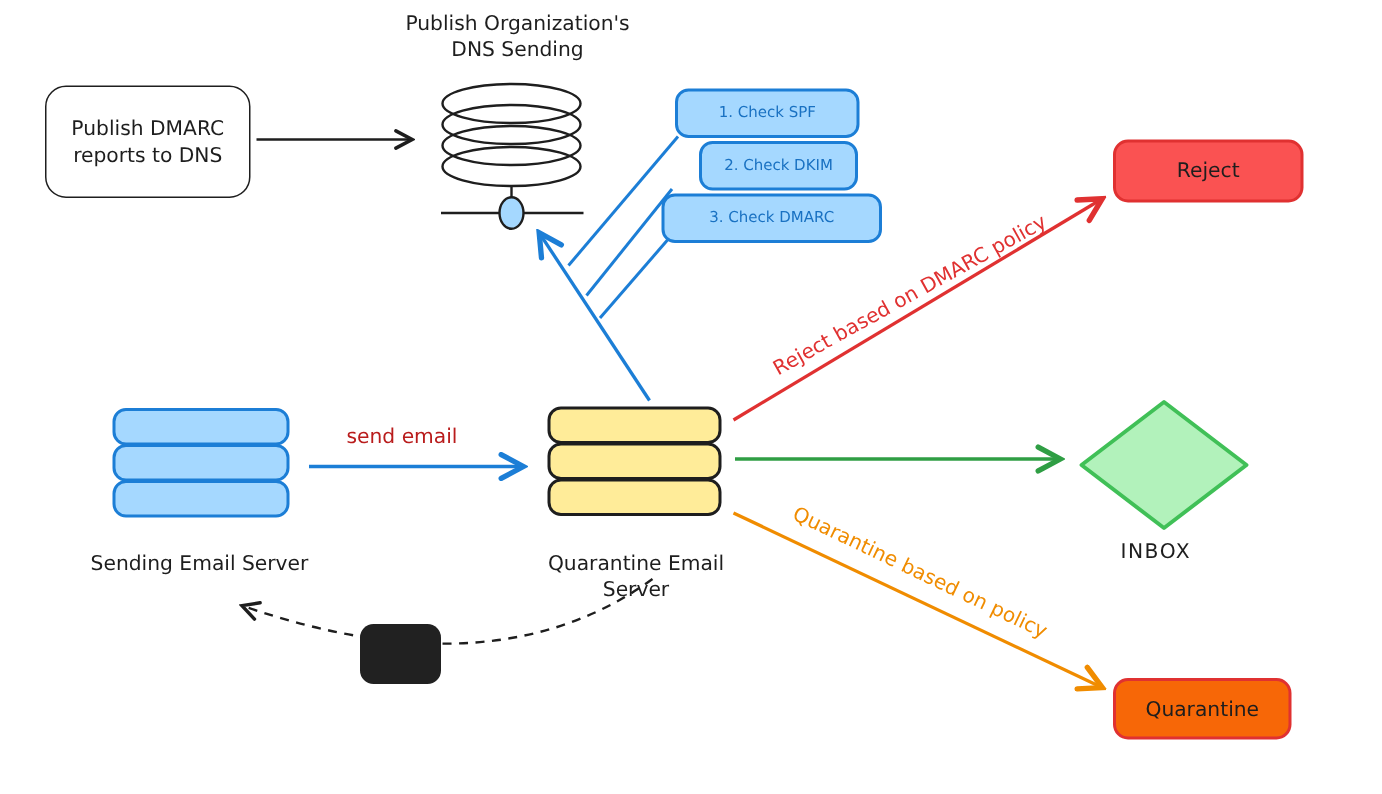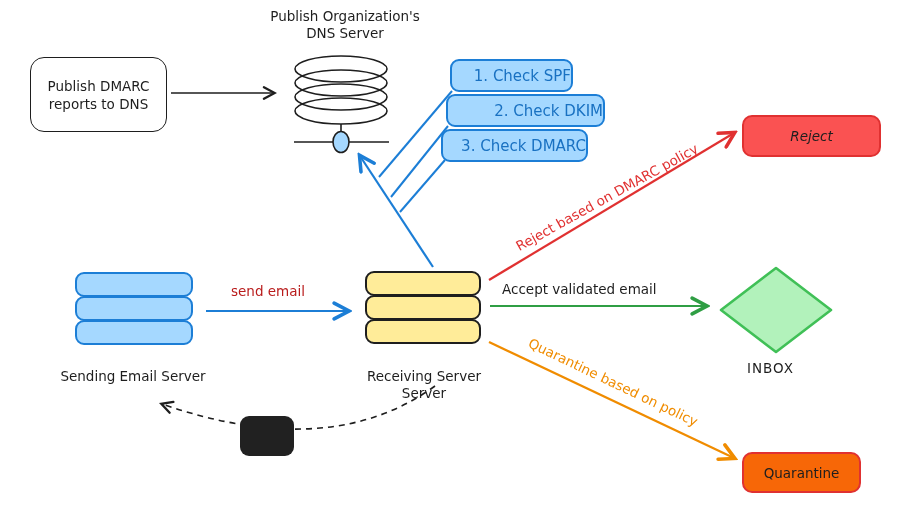--- a/index.html
+++ b/index.html
@@ -6,22 +6,22 @@
   .canvas{
     position:relative;width:921px;height:529px;background:#ffffff;overflow:hidden;
     font-family:"DejaVu Sans",sans-serif;color:#1e1e1e;
   }
   .canvas svg.wires{position:absolute;left:0;top:0;z-index:1;}
   .node,.label{position:absolute;z-index:2;box-sizing:border-box;}
   .label{font-size:13.5px;line-height:17px;white-space:nowrap;}
   .label.center{text-align:center;white-space:normal;}
 
   .pill{border:2px solid #1c7ed6;background:#a5d8ff;border-radius:9px;
-        display:flex;align-items:center;justify-content:flex-end;
-        color:#1971c2;font-size:15px;}
+        display:flex;align-items:center;justify-content:center;
+        color:#1971c2;font-size:10px;}
   .box-outline{border:1.7px solid #1e1e1e;background:#fff;border-radius:14px;
         display:flex;align-items:center;justify-content:center;text-align:center;
         font-size:13.5px;line-height:18px;}
   .outcome{border:2px solid #e03131;border-radius:10px;display:flex;align-items:center;
         justify-content:center;font-size:13.5px;color:#1e1e1e;}
   .outcome.reject{background:#fa5252;}
   .outcome.quarantine{background:#f76707;}
 
   .stack{display:flex;flex-direction:column;}
   .slab{width:100%;height:25px;border-radius:9px;box-sizing:border-box;}
@@ -84,67 +84,66 @@
 
     <line x1="489" y1="342" x2="734" y2="458" stroke="#f08c00" stroke-width="2.2" marker-end="url(#ah-orange)"></line>
 
     <polygon points="776,268 831,310 776,352 721,310" fill="#b2f2bb" stroke="#40c057" stroke-width="2.6" stroke-linejoin="round"></polygon>
 
     <path d="M 435 386 Q 330 462 162 404" fill="none" stroke="#1e1e1e" stroke-width="1.6" stroke-dasharray="6 5" marker-end="url(#ah-black)"></path>
   </svg>
 
   <div class="label center" style="left:245px;top:8px;width:200px;">
     <div>Publish Organization's</div>
-    <div>DNS Server</div>
+    <div>DNS Sending</div>
   </div>
 
   <div class="node box-outline" style="left:30px;top:57px;width:137px;height:75px;">
     <div>
       <div>Publish DMARC</div>
       <div>reports to DNS</div>
     </div>
   </div>
 
   <div class="node pill" style="left:450px;top:59px;width:123px;height:33px;">
     <span>1. Check SPF</span>
   </div>
-  <div class="node pill" style="left:446px;top:94px;width:159px;height:33px;">
+  <div class="node pill" style="left:466px;top:94px;width:106px;height:33px;">
     <span>2. Check DKIM</span>
   </div>
   <div class="node pill" style="left:441px;top:129px;width:147px;height:33px;">
     <span>3. Check DMARC</span>
   </div>
 
-  <div class="node outcome reject" style="left:742px;top:115px;width:139px;height:42px;font-style:italic;">
+  <div class="node outcome reject" style="left:742px;top:93px;width:127px;height:42px;">
     <span>Reject</span>
   </div>
 
   <div class="node outcome quarantine" style="left:742px;top:452px;width:119px;height:41px;">
     <span>Quarantine</span>
   </div>
 
   <div class="node stack blue" style="left:75px;top:272px;width:118px;">
     <div class="slab"></div>
     <div class="slab"></div>
     <div class="slab"></div>
   </div>
   <div class="label center" style="left:55px;top:368px;width:156px;">Sending Email Server</div>
 
   <div class="node stack yellow" style="left:365px;top:271px;width:116px;">
     <div class="slab"></div>
     <div class="slab"></div>
     <div class="slab"></div>
   </div>
-  <div class="label center" style="left:343px;top:368px;width:162px;">Receiving Server Server</div>
+  <div class="label center" style="left:343px;top:368px;width:162px;">Quarantine Email Server</div>
 
   <div class="label edge-label-blue" style="left:231px;top:283px;">send email</div>
 
   <div class="label center edge-label-red" style="left:487px;top:189px;width:240px;">Reject based on DMARC policy</div>
 
-  <div class="label" style="left:502px;top:281px;">Accept validated email</div>
 
   <div class="label center edge-label-orange" style="left:498px;top:374px;width:230px;">Quarantine based on policy</div>
 
   <div class="node blackbox" style="left:240px;top:416px;width:54px;height:40px;"></div>
 
   <div class="label" style="left:747px;top:360px;letter-spacing:1px;">INBOX</div>
 
 </div>
 
 </body></html>

